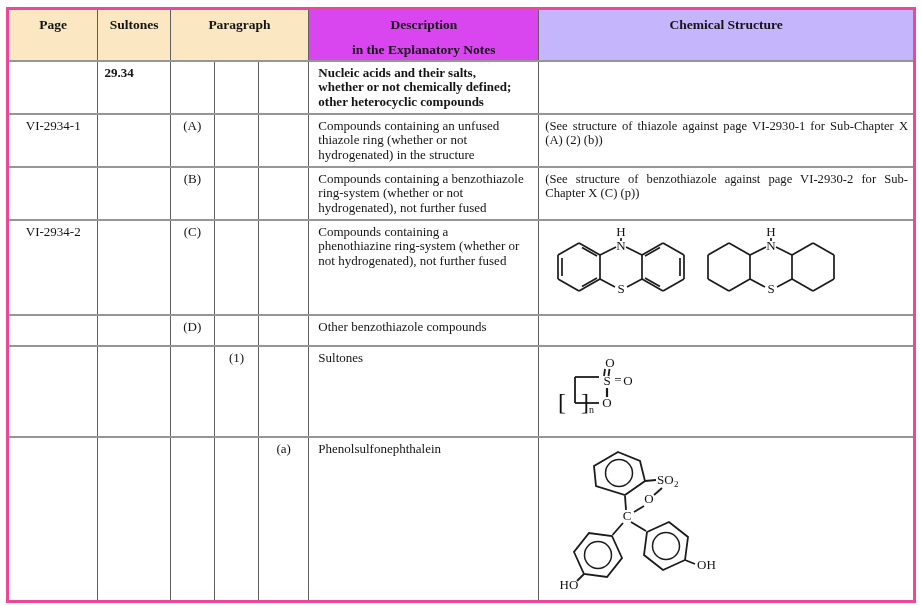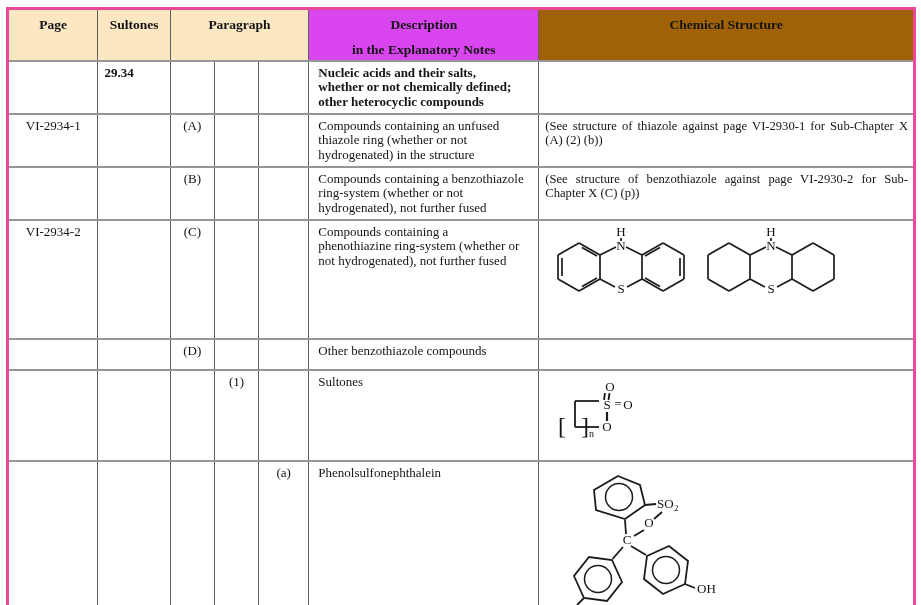--- a/index.html
+++ b/index.html
@@ -61,21 +61,21 @@
   <tbody>
 
   <tr style="height:44px">
     <td class="hdr" style="background: rgb(251, 231, 194);">Page</td>
     <td class="hdr" style="background: rgb(251, 231, 194);">Sultones</td>
     <td class="hdr" colspan="3" style="background: rgb(251, 231, 194);">Paragraph</td>
     <td class="hdr" style="background: #d946ef;">
       <div>Description</div>
       <div class="line2">in the Explanatory Notes</div>
     </td>
-    <td class="hdr" style="background: #a16207;">Chemical Structure</td>
+    <td class="hdr" style="background: #c4b5fd;">Chemical Structure</td>
   </tr>
 
   <tr style="height:48px">
     <td class="pgcell"></td>
     <td class="hcell">29.34</td>
     <td class="parcell"></td>
     <td class="parcell"></td>
     <td class="parcell"></td>
     <td class="desc bold">Nucleic acids and their salts, whether or not chemically defined; other heterocyclic compounds</td>
     <td class="note"></td>
@@ -94,21 +94,21 @@
   <tr style="height:49px">
     <td class="pgcell"></td>
     <td class="hcell"></td>
     <td class="parcell">(B)</td>
     <td class="parcell"></td>
     <td class="parcell"></td>
     <td class="desc">Compounds containing a benzothiazole ring-system (whether or not hydrogenated), not further fused</td>
     <td class="note">(See structure of benzothiazole against page VI-2930-2 for Sub-Chapter X (C) (p))</td>
   </tr>
 
-  <tr style="height:119px">
+  <tr style="height:95px">
     <td class="pgcell">VI-2934-2</td>
     <td class="hcell"></td>
     <td class="parcell">(C)</td>
     <td class="parcell"></td>
     <td class="parcell"></td>
     <td class="desc">Compounds containing a phenothiazine ring-system (whether or not hydrogenated), not further fused</td>
     <td class="chem-cell">
       <svg width="300" height="76" viewBox="0 0 300 76" style="margin:6px 0 0 4px">
 
         <g stroke-width="1.7">

